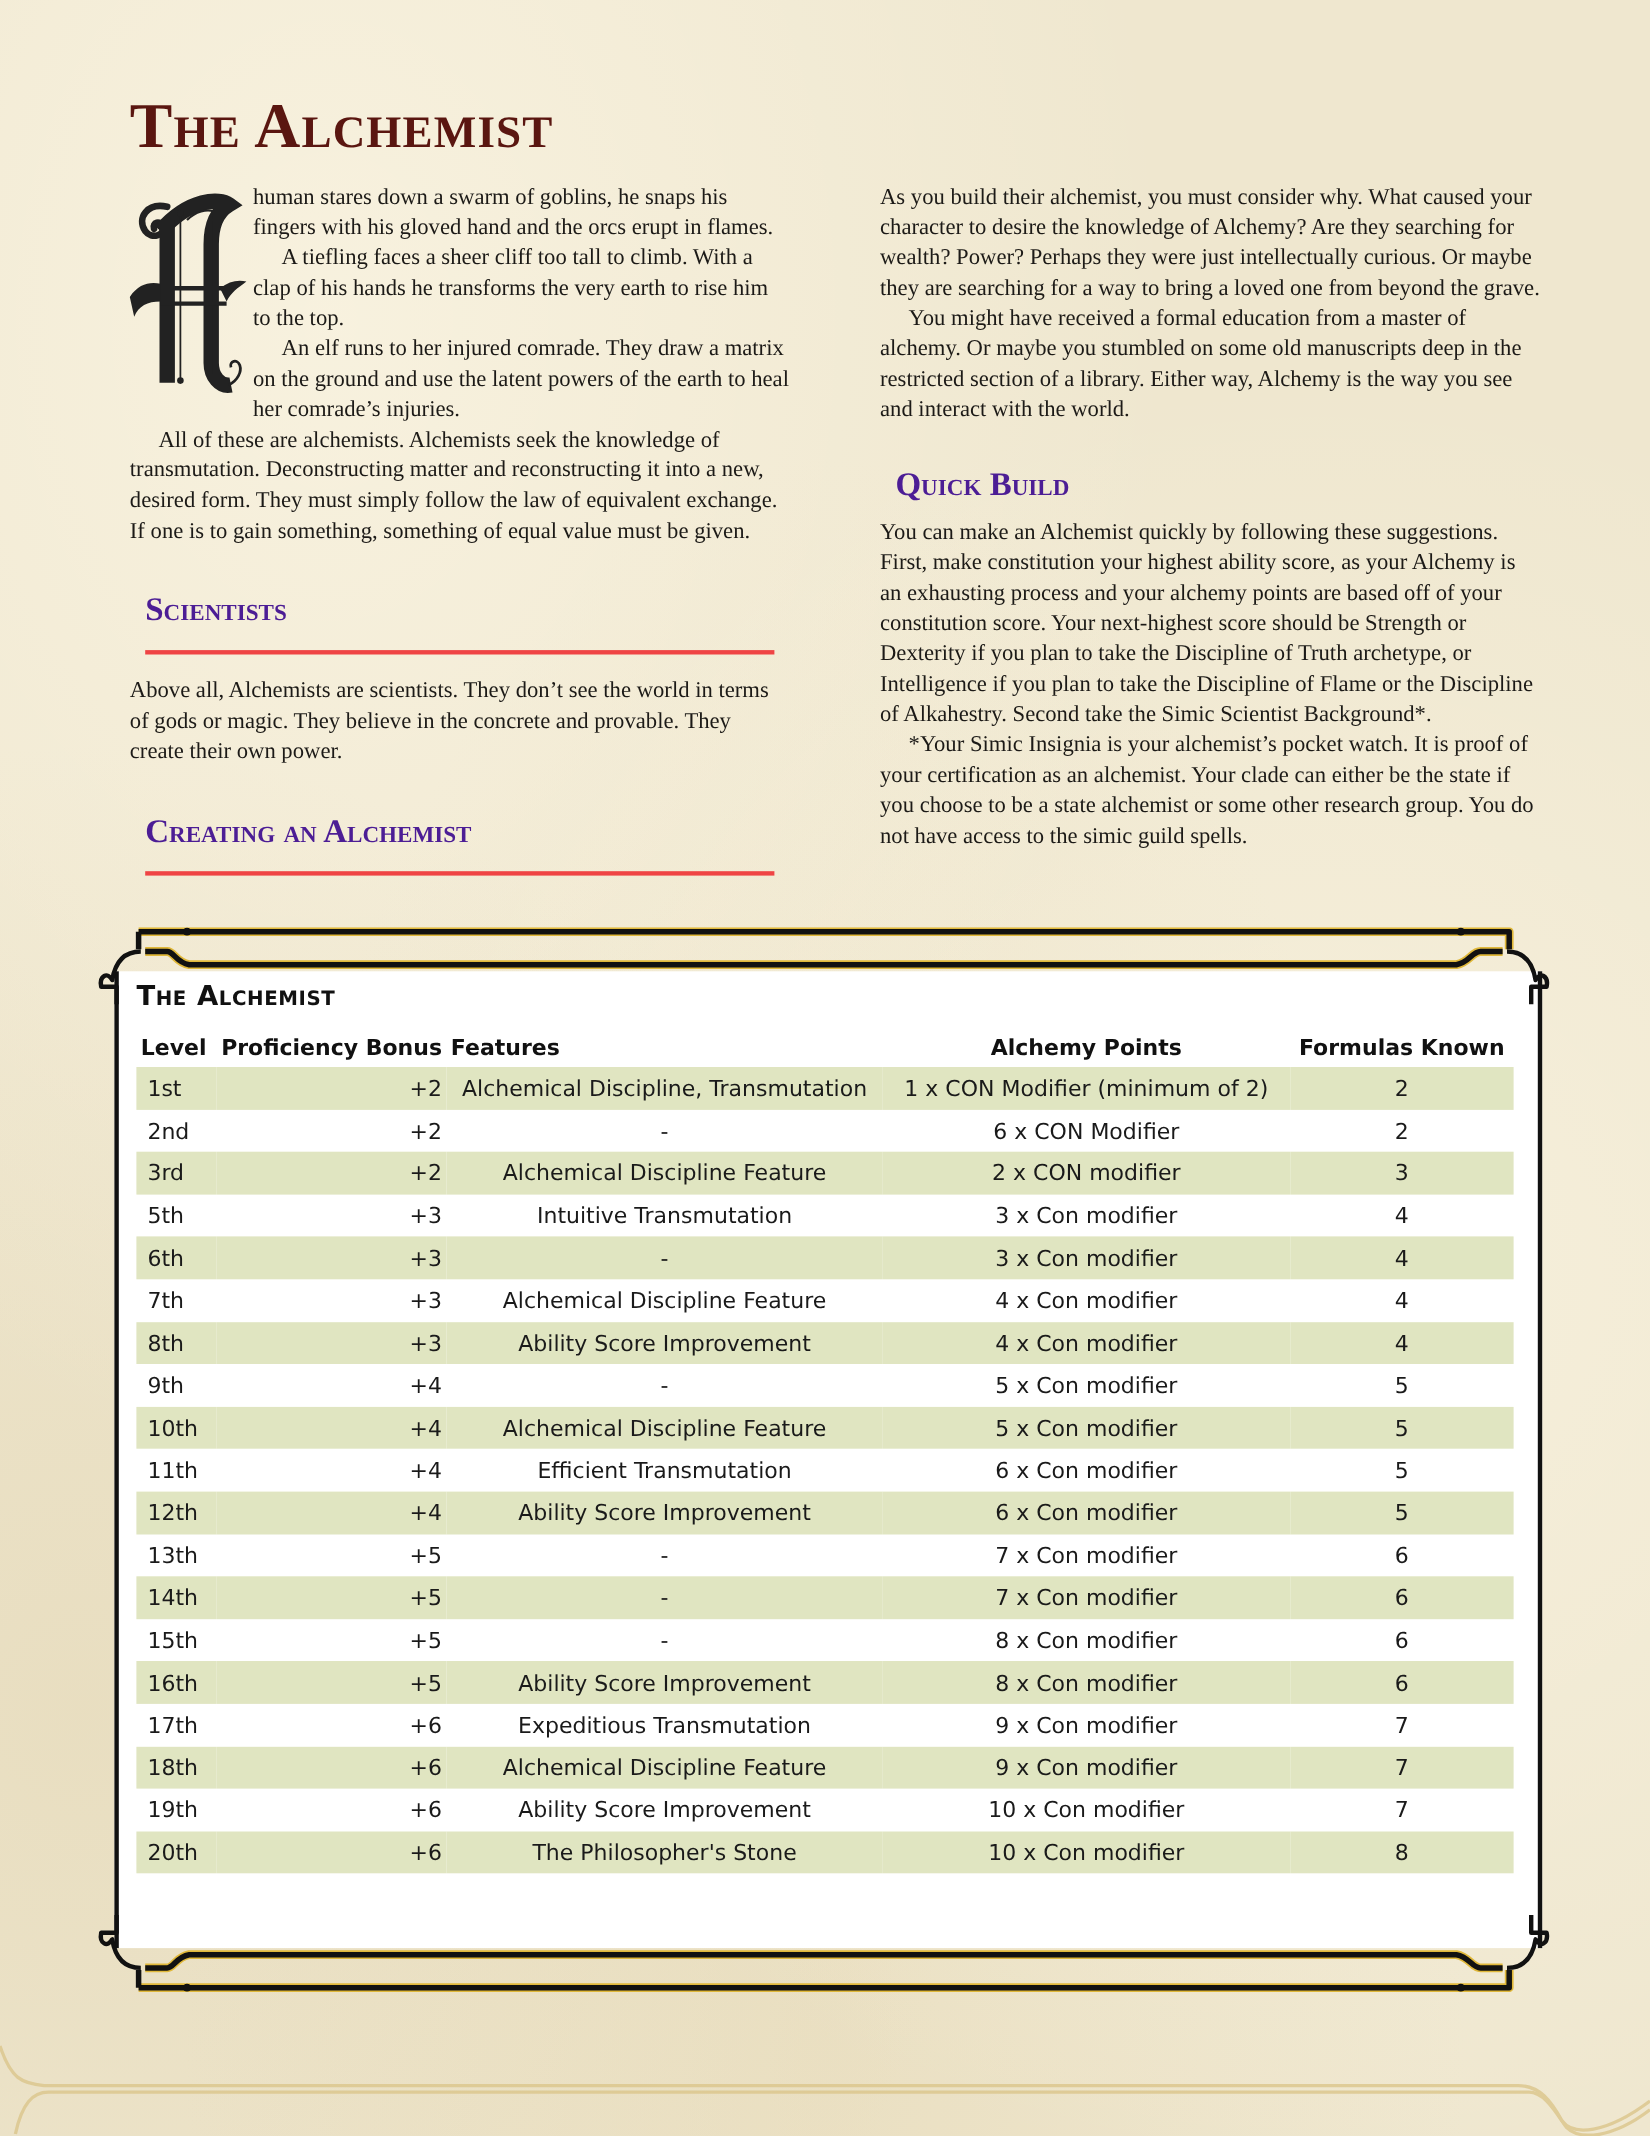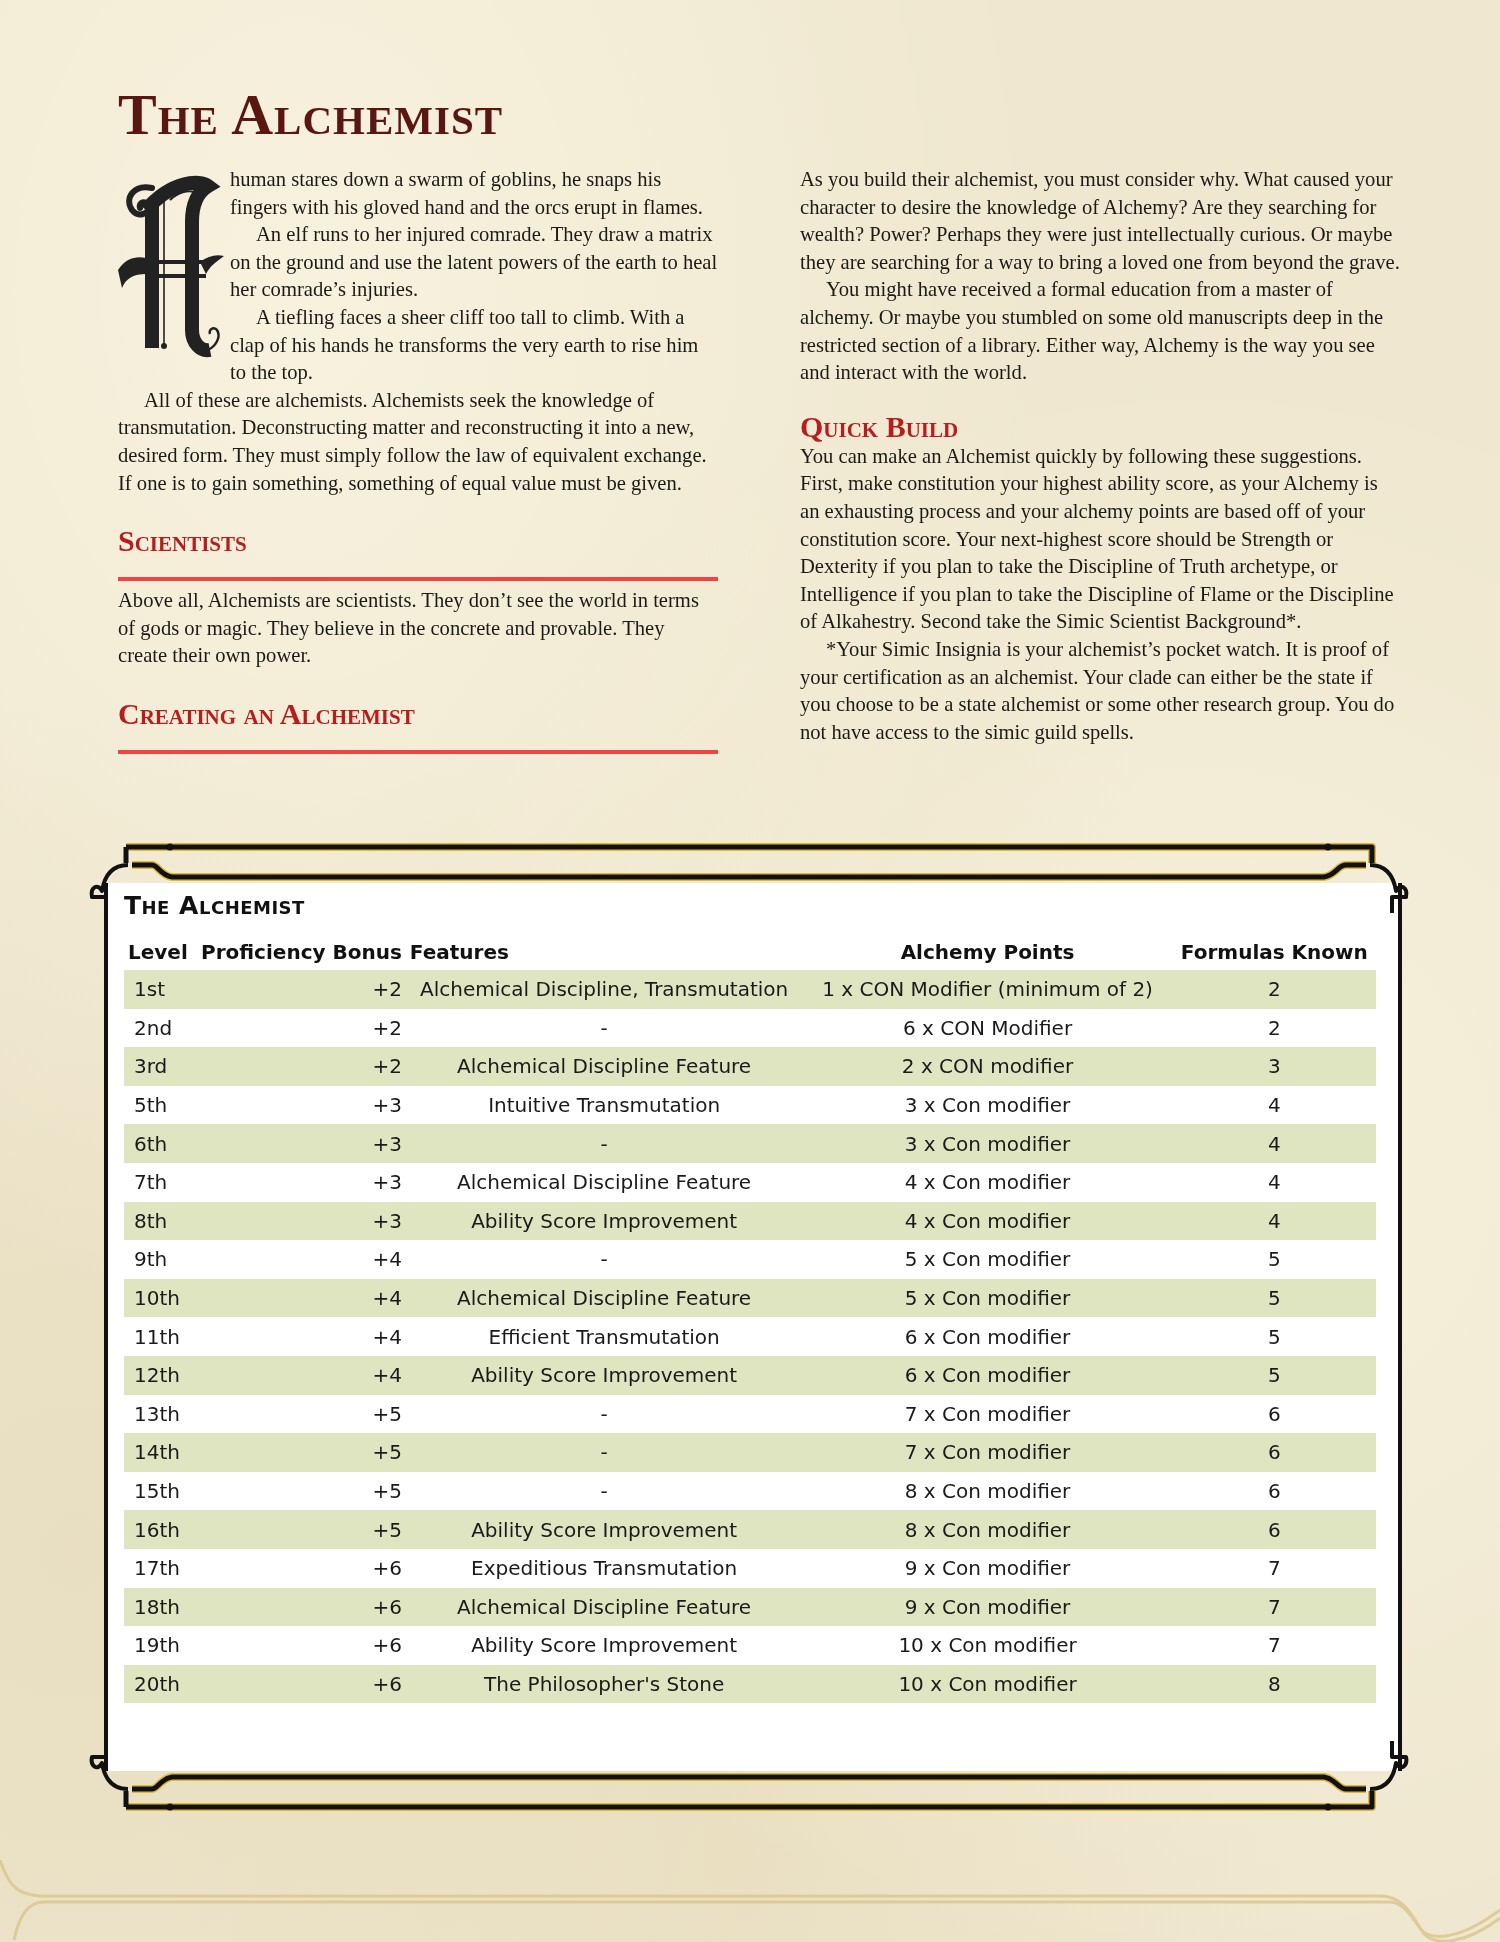--- a/index.html
+++ b/index.html
@@ -23,22 +23,22 @@
   .col { position: absolute; width: 600px; font-size: 20.6px; line-height: 27.6px; }
   .col-left { left: 118px; top: 166px; }
   .col-right { left: 800px; top: 166px; }
   .col p { margin: 0; text-indent: 0; }
   .col p.ind { text-indent: 26px; }
   .dropcap-wrap { position: relative; }
   .dropcap {
     float: left; width: 114px; height: 190px; margin: 4px 4px 0 -6px;
   }
   .sec-head {
-    margin: 0; font-family: "Liberation Serif", serif; font-weight: bold;
-    font-variant: small-caps; font-size: 30px; color: #b91c1c; line-height: 32px;
+    margin: 14px; font-family: "Liberation Serif", serif; font-weight: bold;
+    font-variant: small-caps; font-size: 30px; color: #4c1d95; line-height: 32px;
   }
   .sec-head.rule { border-bottom: 4px solid #ef4444; padding-bottom: 20px; }
   .gap-l { height: 28px; }
   .gap-m { height: 24px; }
 
   
   .frame {
     position: absolute; left: 88px; top: 843px; width: 1322px; height: 968px;
   }
   .frame svg { position: absolute; left: 0; top: 0; }
@@ -85,22 +85,22 @@
       <path d="M52 24 L52 176" stroke="#222" stroke-width="1.6"></path>
       <circle cx="52" cy="24" r="3" fill="#222"></circle>
       <circle cx="52" cy="176" r="3" fill="#222"></circle>
       <path d="M58 30 C66 22 76 20 82 22 L82 170" fill="none" stroke="#222" stroke-width="2"></path>
       <path d="M34 92 L94 92 M34 106 L94 106" stroke="#222" stroke-width="4"></path>
       <path d="M6 100 C14 88 24 86 34 88 L34 104 C22 104 14 108 10 118 Z" fill="#222"></path>
       <path d="M88 92 C96 86 104 84 112 86 C104 92 98 96 94 104 Z" fill="#222"></path>
       <path d="M96 180 C104 176 108 168 106 162 C104 156 96 158 98 164" fill="none" stroke="#222" stroke-width="2.5"></path>
     </svg>
     <p>human stares down a swarm of goblins, he snaps his fingers with his gloved hand and the orcs erupt in flames.</p>
+    <p class="ind">A tiefling faces a sheer cliff too tall to climb. With a clap of his hands he transforms the very earth to rise him to the top.</p>
     <p class="ind">An elf runs to her injured comrade. They draw a matrix on the ground and use the latent powers of the earth to heal her comrade’s injuries.</p>
-    <p class="ind">A tiefling faces a sheer cliff too tall to climb. With a clap of his hands he transforms the very earth to rise him to the top.</p>
     <p class="ind">All of these are alchemists. Alchemists seek the knowledge of transmutation. Deconstructing matter and reconstructing it into a new, desired form. They must simply follow the law of equivalent exchange. If one is to gain something, something of equal value must be given.</p>
   </div>
 
   <div class="gap-l"></div>
   <h2 class="sec-head rule">Scientists</h2>
   <div style="height:6px"></div>
   <p>Above all, Alchemists are scientists. They don’t see the world in terms of gods or magic. They believe in the concrete and provable. They create their own power.</p>
 
   <div class="gap-l"></div>
   <h2 class="sec-head rule">Creating an Alchemist</h2>

